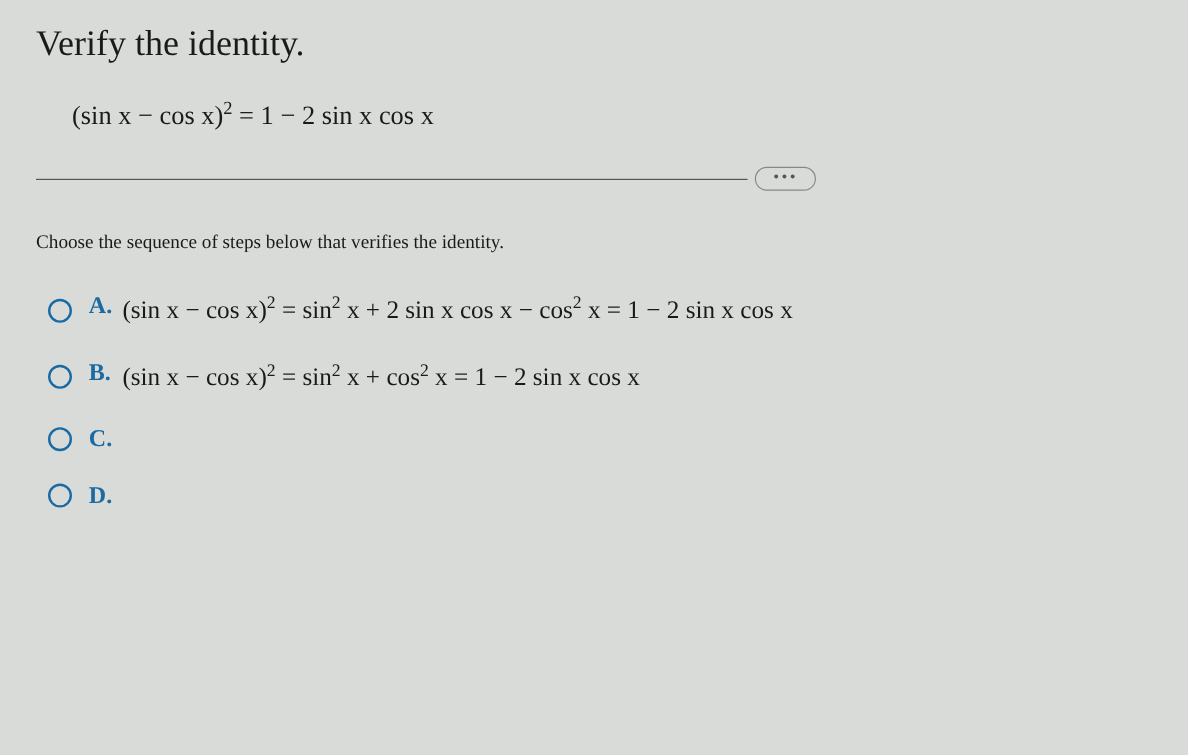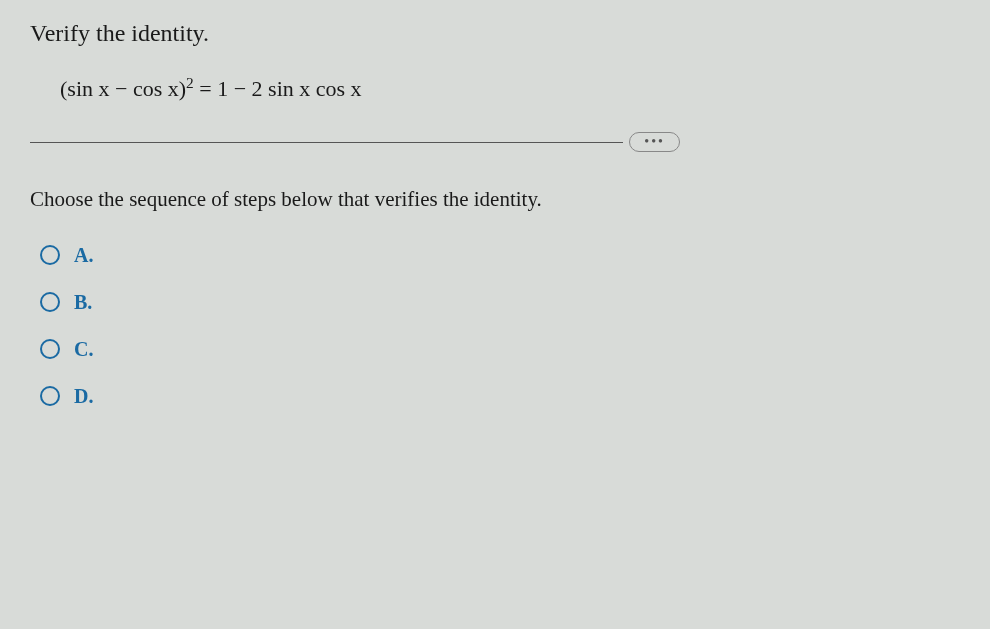--- a/index.html
+++ b/index.html
@@ -11,21 +11,21 @@
       width: 990px;
       height: 629px;
       background: #d8dbd8;
       font-family: Georgia, 'Times New Roman', serif;
       color: #1a1a1a;
       padding: 20px 30px;
       font-size: 20px;
       position: relative;
     }
     .prompt {
-      font-size: 24px;
+      font-size: 30px;
       margin-bottom: 18px;
     }
     .equation {
       font-size: 22px;
       padding-left: 30px;
       margin-bottom: 30px;
       font-family: Georgia, serif;
       margin-top: 29px;
     }
     .divider-row {
@@ -48,21 +48,21 @@
       color: #555;
       margin-left: 6px;
       margin-right: 280px;
       line-height: 1;
       height: 20px;
       display: inline-flex;
       align-items: center;
       justify-content: center;
     }
     .instruction {
-      font-size: 21px;
+      font-size: 16px;
       margin-bottom: 30px;
     }
     .choices {
       padding-left: 10px;
     }
     .choice {
       display: flex;
       align-items: center;
       margin-bottom: 22px;
     }
@@ -113,25 +113,31 @@
   <div class="ellipsis-btn">•••</div>
 </div>
 
 <div class="instruction">Choose the sequence of steps below that verifies the identity.</div>
 
 <div class="choices">
 
   <div class="choice">
     <div class="radio"></div>
     <div class="choice-letter">A.</div>
+    <div class="choice-text math">
+      <span class="frag">(sin x − cos x)</span><sup>2</sup><span class="frag"> = sin</span><sup>2</sup><span class="frag"> x + 2 sin x cos x − cos</span><sup>2</sup><span class="frag"> x = 1 − 2 sin x cos x</span>
+    </div>
   </div>
 
   <div class="choice">
     <div class="radio"></div>
     <div class="choice-letter">B.</div>
+    <div class="choice-text math">
+      <span class="frag">(sin x − cos x)</span><sup>2</sup><span class="frag"> = sin</span><sup>2</sup><span class="frag"> x + cos</span><sup>2</sup><span class="frag"> x = 1 − 2 sin x cos x</span>
+    </div>
   </div>
 
   <div class="choice">
     <div class="radio"></div>
     <div class="choice-letter">C.</div>
   </div>
 
   <div class="choice">
     <div class="radio"></div>
     <div class="choice-letter">D.</div>

